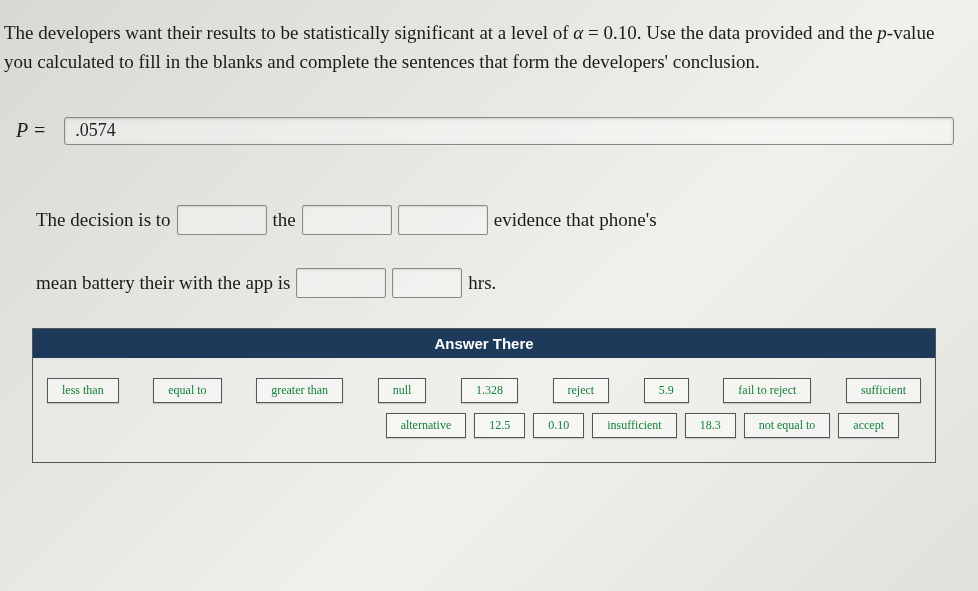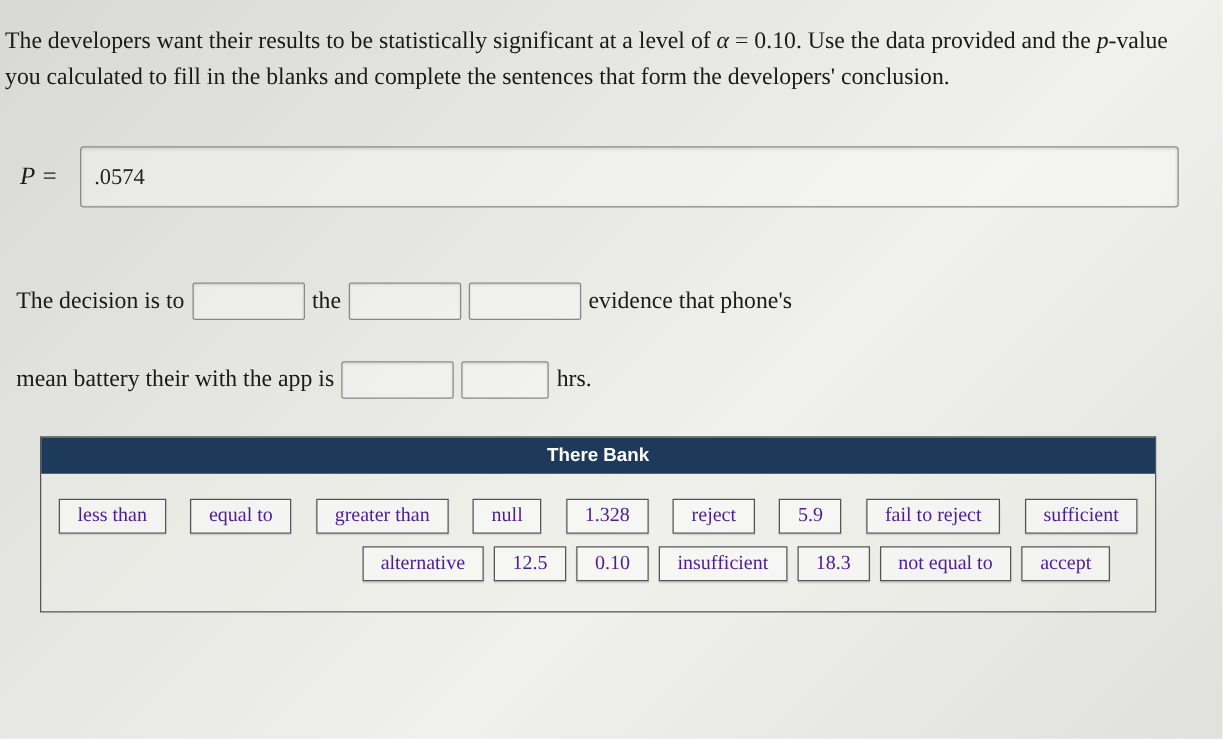--- a/index.html
+++ b/index.html
@@ -8,55 +8,55 @@
     padding: 0;
     font-family: "Times New Roman", Times, serif;
     background: linear-gradient(135deg, #d8d8d4 0%, #e8e8e4 40%, #f0f0ec 60%, #e0e0dc 100%);
     width: 978px;
     height: 591px;
     overflow: hidden;
     color: #1a1a1a;
     position: relative;
   }
   .page {
-    padding: 18px 25px 0 4px;
+    padding: 18px 14px 0 4px;
   }
   .instructions {
     font-size: 19px;
     line-height: 1.55;
     margin-bottom: 40px;
   }
   .italic { font-style: italic; }
   .p-row {
     display: flex;
     align-items: center;
     gap: 18px;
     margin: 40px 0 50px 12px;
   }
   .p-label {
     font-size: 20px;
     font-style: italic;
   }
   .p-input {
     flex: 1;
-    height: 49px;
+    height: 28px;
     border: 1px solid #888;
     border-radius: 3px;
     background: rgba(255,255,255,0.35);
     padding: 0 10px;
     font-size: 18px;
     font-family: inherit;
     color: #222;
     box-shadow: inset 0 1px 3px rgba(0,0,0,0.15);
     margin-right: 10px;
   }
   .sentence-block {
     font-size: 19px;
     line-height: 2.6;
-    margin: 0 12px 20px 9px;
+    margin: 0 12px 20px 32px;
   }
   .sentence-line {
     display: flex;
     align-items: center;
     flex-wrap: wrap;
     gap: 6px;
     margin-bottom: 14px;
   }
   .blank {
     display: inline-block;
@@ -95,23 +95,23 @@
   }
   .bank-row.row2 {
     padding-left: 22px;
     padding-right: 22px;
     justify-content: flex-end;
   }
   .tile {
     border: 1px solid #555;
     background: rgba(255,255,255,0.45);
     padding: 4px 14px;
-    font-size: 16px;
+    font-size: 12px;
     font-family: "Times New Roman", Times, serif;
-    color: #4c1d95;
+    color: #15803d;
     cursor: grab;
     white-space: nowrap;
     box-shadow: 0 1px 1px rgba(0,0,0,0.15);
     user-select: none;
   }
 </style>
 </head>
 <body>
 
 <div class="page">
@@ -138,21 +138,21 @@
     </div>
     <div class="sentence-line">
       <span>mean battery their with the app is</span>
       <span class="blank"></span>
       <span class="blank narrow"></span>
       <span>hrs.</span>
     </div>
   </div>
 
   <div class="answer-bank-wrap">
-    <div class="answer-bank-header">There Bank</div>
+    <div class="answer-bank-header">Answer There</div>
     <div class="bank-rows">
       <div class="bank-row">
         <div class="tile">less than</div>
         <div class="tile">equal to</div>
         <div class="tile">greater than</div>
         <div class="tile">null</div>
         <div class="tile">1.328</div>
         <div class="tile">reject</div>
         <div class="tile">5.9</div>
         <div class="tile">fail to reject</div>

